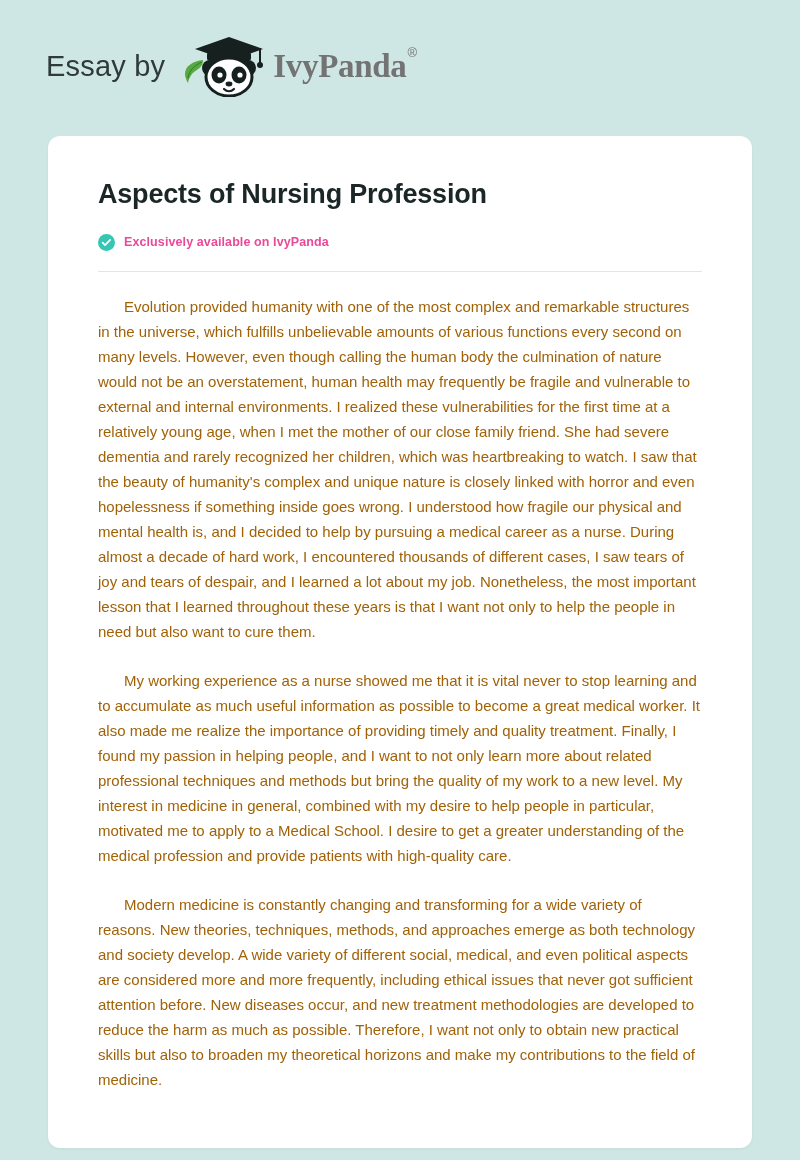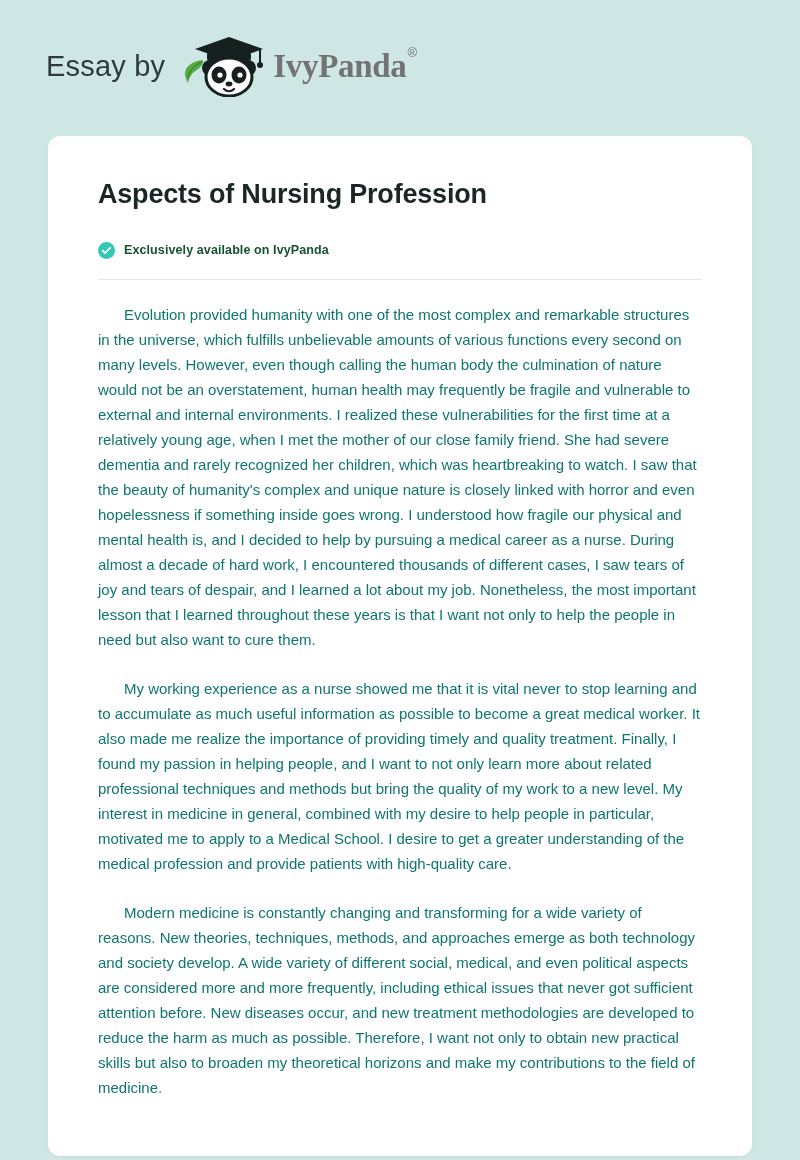--- a/index.html
+++ b/index.html
@@ -88,21 +88,21 @@
     box-shadow: 0 1px 3px rgba(0,0,0,0.05);
     padding: 42px 50px 44px 50px;
     box-sizing: border-box;
     min-height: 980px;
   }
 
   .doc-title {
     font-size: 27px;
     font-weight: bold;
     color: #1b2626;
-    margin: 0 0 30px 0;
+    margin: 0 0 22px 0;
     line-height: 1.25;
     letter-spacing: -0.2px;
   }
 
   .exclusive-row {
     display: flex;
     align-items: center;
     margin-bottom: 20px;
   }
   .check-badge {
@@ -113,34 +113,34 @@
     display: inline-flex;
     align-items: center;
     justify-content: center;
     margin-right: 9px;
     flex: none;
   }
   .check-badge svg { display: block; }
   .exclusive-text {
     font-size: 12.5px;
     font-weight: bold;
-    color: #14532d;
+    color: #ec4899;
     letter-spacing: 0.1px;
   }
 
   .divider {
     height: 1px;
     background: #e2e6e6;
     margin: 0 0 22px 0;
   }
 
   .body-text p {
     font-size: 15px;
     line-height: 25px;
-    color: #0f766e;
+    color: #a16207;
     margin: 0 0 24px 0;
     text-indent: 26px;
     text-align: left;
   }
   .body-text p:last-child { margin-bottom: 12px; }
 </style>
 </head>
 <body>
 
 <div class="page">

